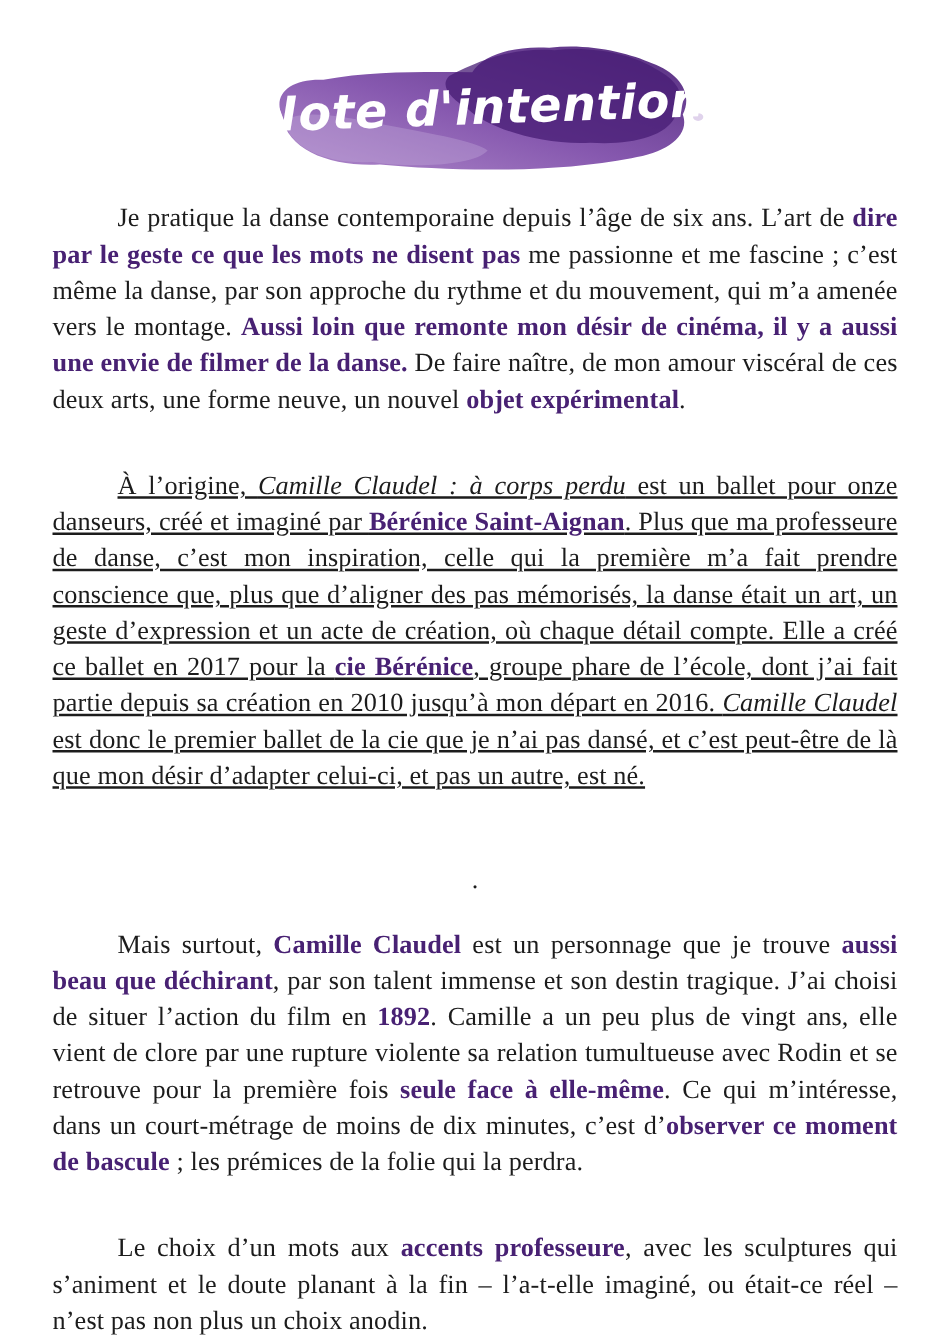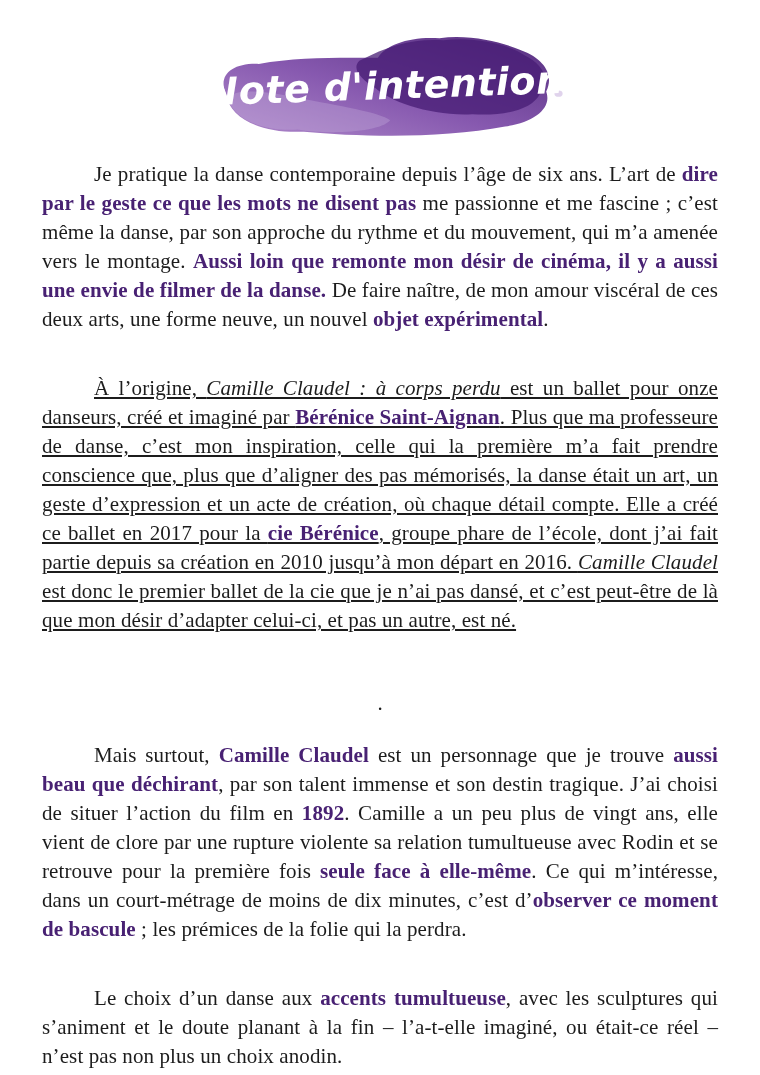--- a/index.html
+++ b/index.html
@@ -121,15 +121,15 @@
   </div>
 
   <p class="para p1"><span class="run-n">Je pratique la danse contemporaine depuis l’âge de six ans. L’art de </span><span class="run-b">dire par le geste ce que les mots ne disent pas</span><span class="run-n"> me passionne et me fascine ; c’est même la danse, par son approche du rythme et du mouvement, qui m’a amenée vers le montage. </span><span class="run-b">Aussi loin que remonte mon désir de cinéma, il y a aussi une envie de filmer de la danse.</span><span class="run-n"> De faire naître, de mon amour viscéral de ces deux arts, une forme neuve, un nouvel </span><span class="run-b">objet expérimental</span><span class="run-n">.</span></p>
 
   <p class="para p2"><span class="run-n">À l’origine, </span><span class="run-i">Camille Claudel : à corps perdu</span><span class="run-n"> est un ballet pour onze danseurs, créé et imaginé par </span><span class="run-b">Bérénice Saint-Aignan</span><span class="run-n">. Plus que ma professeure de danse, c’est mon inspiration, celle qui la première m’a fait prendre conscience que, plus que d’aligner des pas mémorisés, la danse était un art, un geste d’expression et un acte de création, où chaque détail compte. Elle a créé ce ballet en 2017 pour la </span><span class="run-b">cie Bérénice</span><span class="run-n">, groupe phare de l’école, dont j’ai fait partie depuis sa création en 2010 jusqu’à mon départ en 2016. </span><span class="run-i">Camille Claudel</span><span class="run-n"> est donc le premier ballet de la cie que je n’ai pas dansé, et c’est peut-être de là que mon désir d’adapter celui-ci, et pas un autre, est né.</span></p>
 
   <p class="separator-dot dot">.</p>
 
   <p class="para p3"><span class="run-n">Mais surtout, </span><span class="run-b">Camille Claudel</span><span class="run-n"> est un personnage que je trouve </span><span class="run-b">aussi beau que déchirant</span><span class="run-n">, par son talent immense et son destin tragique. J’ai choisi de situer l’action du film en </span><span class="run-b">1892</span><span class="run-n">. Camille a un peu plus de vingt ans, elle vient de clore par une rupture violente sa relation tumultueuse avec Rodin et se retrouve pour la première fois </span><span class="run-b">seule face à elle-même</span><span class="run-n">. Ce qui m’intéresse, dans un court-métrage de moins de dix minutes, c’est d’</span><span class="run-b">observer ce moment de bascule</span><span class="run-n"> ; les prémices de la folie qui la perdra.</span></p>
 
-  <p class="para p4"><span class="run-n">Le choix d’un danse aux </span><span class="run-b">accents tumultueuse</span><span class="run-n">, avec les sculptures qui s’animent et le doute planant à la fin – l’a-t-elle imaginé, ou était-ce réel – n’est pas non plus un choix anodin.</span></p>
+  <p class="para p4"><span class="run-n">Le choix d’un mots aux </span><span class="run-b">accents professeure</span><span class="run-n">, avec les sculptures qui s’animent et le doute planant à la fin – l’a-t-elle imaginé, ou était-ce réel – n’est pas non plus un choix anodin.</span></p>
 
 </div>
 
 </body></html>

